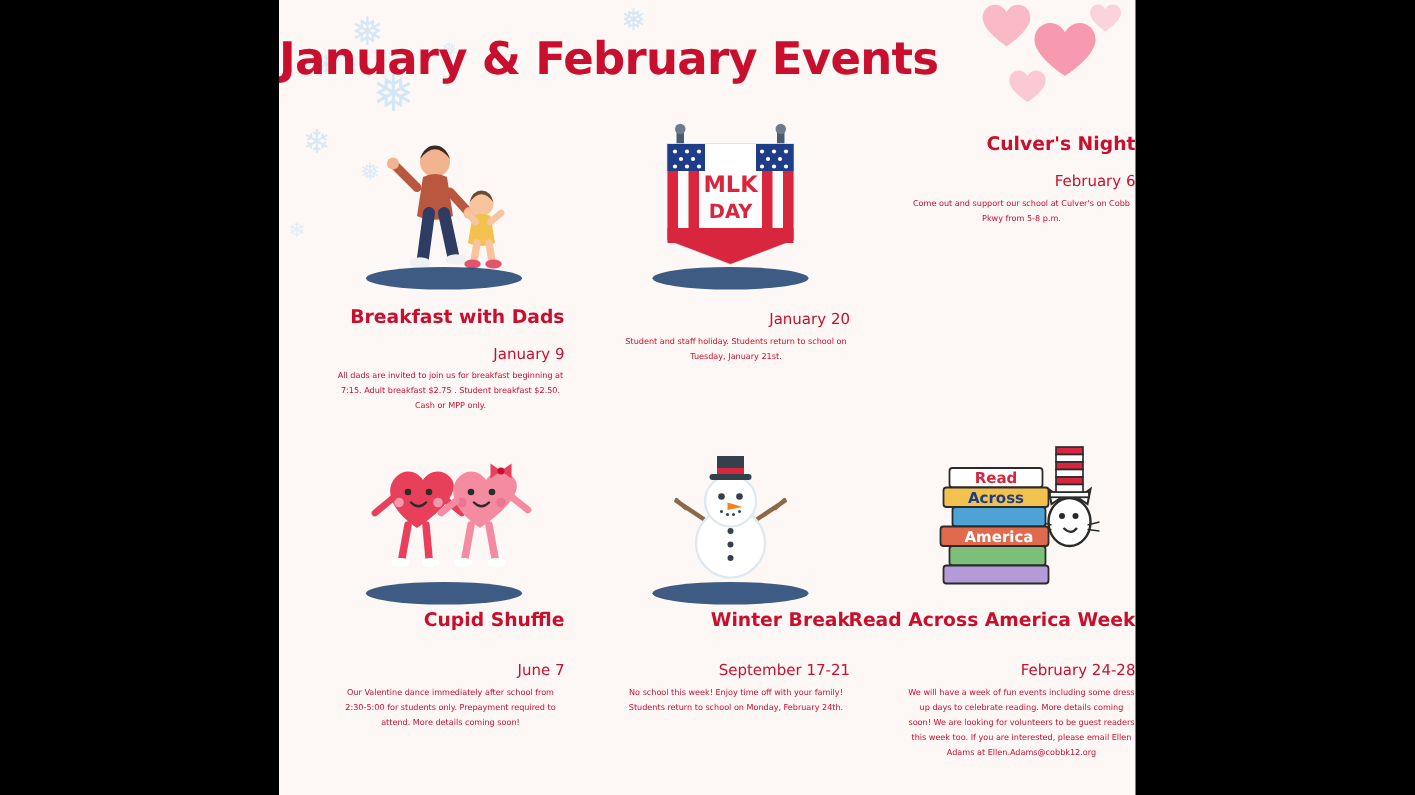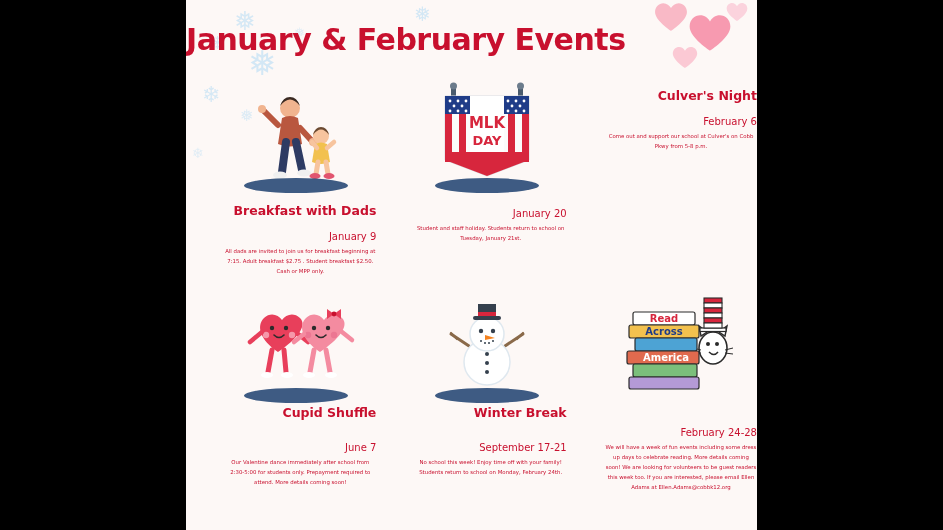--- a/index.html
+++ b/index.html
@@ -363,19 +363,20 @@
               <rect x="38" y="48" width="62" height="13" rx="2" fill="#4da3d4"></rect>
               <rect x="30" y="61" width="72" height="13" rx="2" fill="#e06a4e"></rect>
               <rect x="36" y="74" width="64" height="13" rx="2" fill="#7bbf7b"></rect>
               <rect x="32" y="87" width="70" height="12" rx="2" fill="#b49ad6"></rect>
             </g>
             <text x="67" y="32" text-anchor="middle" font-family="DejaVu Sans, sans-serif" font-weight="bold" font-size="10" fill="#d7263d">Read</text>
             <text x="67" y="45" text-anchor="middle" font-family="DejaVu Sans, sans-serif" font-weight="bold" font-size="10" fill="#1f3c88">Across</text>
             <text x="69" y="71" text-anchor="middle" font-family="DejaVu Sans, sans-serif" font-weight="bold" font-size="10" fill="#ffffff">America</text>
           </svg>
         </div>
+        <div class="ev-name">Read Across America Week</div>
         <div class="ev-date">February 24-28</div>
         <div class="ev-desc">We will have a week of fun events including some dress up days to celebrate reading. More details coming soon! We are looking for volunteers to be guest readers this week too. If you are interested, please email Ellen Adams at Ellen.Adams@cobbk12.org</div>
       </div>
     </div>
 
   </div>
 </div>
 
 </body></html>

